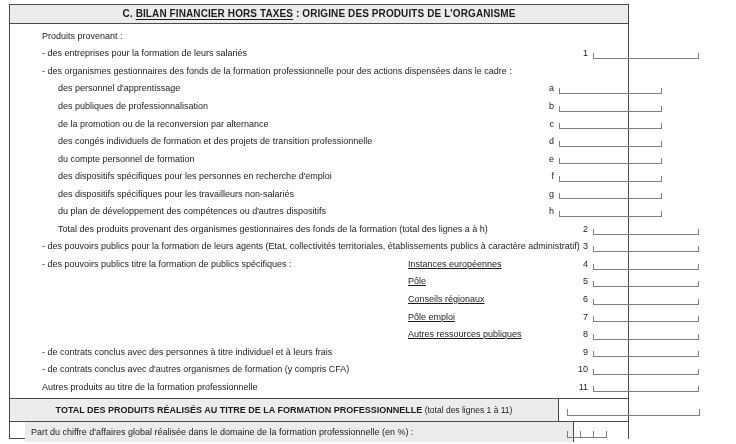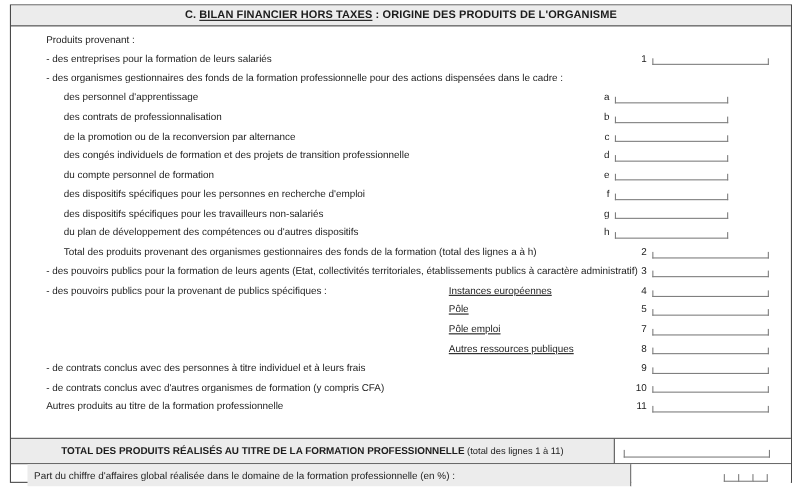--- a/index.html
+++ b/index.html
@@ -1,18 +1,18 @@
 <!DOCTYPE html>
 <html><head>
 <meta charset="utf-8">
 <style>
   html,body{margin:0;padding:0;background:#fff;}
   .stage{position:relative;width:736px;height:444px;background:#fff;overflow:hidden;
          font-family:"Liberation Sans", sans-serif;color:#1c1c1c;}
-  .form{position:absolute;left:9px;top:4px;width:711px;height:435px;border:1px solid #4a4a4a;background:#fff;box-sizing:border-box;}
+  .form{position:absolute;left:9px;top:4px;width:620px;height:435px;border:1px solid #4a4a4a;background:#fff;box-sizing:border-box;}
   .titlebar{height:18px;background:#ececec;border-bottom:1px solid #4a4a4a;text-align:center;
             font-weight:bold;font-size:10px;line-height:18px;letter-spacing:0.1px;white-space:nowrap;}
   .titlebar .u{text-decoration:underline;text-underline-offset:2px;}
   .main{position:relative;height:371px;padding-top:3px;}
   .row{position:relative;height:17.55px;}
   .lbl{position:absolute;left:6px;top:50%;transform:translateY(-50%);font-size:9px;white-space:nowrap;padding-left:26px;}
   .lbl.ind{left:22px;}
   .mid{position:absolute;left:398px;top:50%;transform:translateY(-50%);font-size:9px;white-space:nowrap;text-decoration:underline;}
   .fid{position:absolute;top:50%;transform:translateY(-50%);font-size:9px;white-space:nowrap;text-align:right;}
   .fid.let{left:508px;width:36px;}
@@ -58,21 +58,21 @@
         </div>
         <div class="row">
           <span class="lbl">- des organismes gestionnaires des fonds de la formation professionnelle pour des actions dispensées dans le cadre :</span>
         </div>
         <div class="row">
           <span class="lbl ind">des personnel d'apprentissage</span>
           <span class="fid let">a</span>
           <div class="bracket letb"></div>
         </div>
         <div class="row">
-          <span class="lbl ind">des contrats de professionnalisation</span>
+          <span class="lbl ind">des publiques de professionnalisation</span>
           <span class="fid let">b</span>
           <div class="bracket letb"></div>
         </div>
         <div class="row">
           <span class="lbl ind">de la promotion ou de la reconversion par alternance</span>
           <span class="fid let">c</span>
           <div class="bracket letb"></div>
         </div>
         <div class="row">
           <span class="lbl ind">des congés individuels de formation et des projets de transition professionnelle</span>
@@ -103,28 +103,33 @@
           <span class="lbl ind">Total des produits provenant des organismes gestionnaires des fonds de la formation (total des lignes a à h)</span>
           <span class="fid num">2</span>
           <div class="bracket numb"></div>
         </div>
         <div class="row">
           <span class="lbl">- des pouvoirs publics pour la formation de leurs agents (Etat, collectivités territoriales, établissements publics à caractère administratif)</span>
           <span class="fid num">3</span>
           <div class="bracket numb"></div>
         </div>
         <div class="row">
-          <span class="lbl">- des pouvoirs publics pour la provenant de publics spécifiques :</span>
+          <span class="lbl">- des pouvoirs publics titre la formation de publics spécifiques :</span>
           <span class="mid">Instances européennes</span>
           <span class="fid num">4</span>
           <div class="bracket numb"></div>
         </div>
         <div class="row">
           <span class="mid">Pôle</span>
           <span class="fid num">5</span>
+          <div class="bracket numb"></div>
+        </div>
+        <div class="row">
+          <span class="mid">Conseils régionaux</span>
+          <span class="fid num">6</span>
           <div class="bracket numb"></div>
         </div>
         <div class="row">
           <span class="mid">Pôle emploi</span>
           <span class="fid num">7</span>
           <div class="bracket numb"></div>
         </div>
         <div class="row">
           <span class="mid">Autres ressources publiques</span>
           <span class="fid num">8</span>

